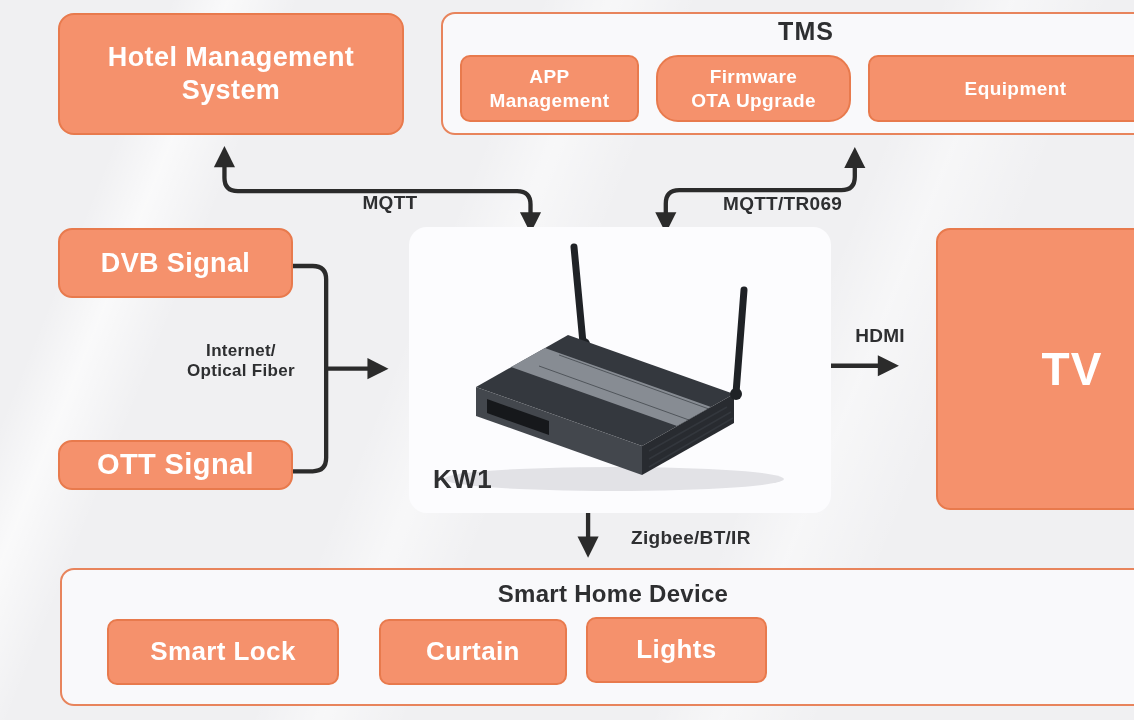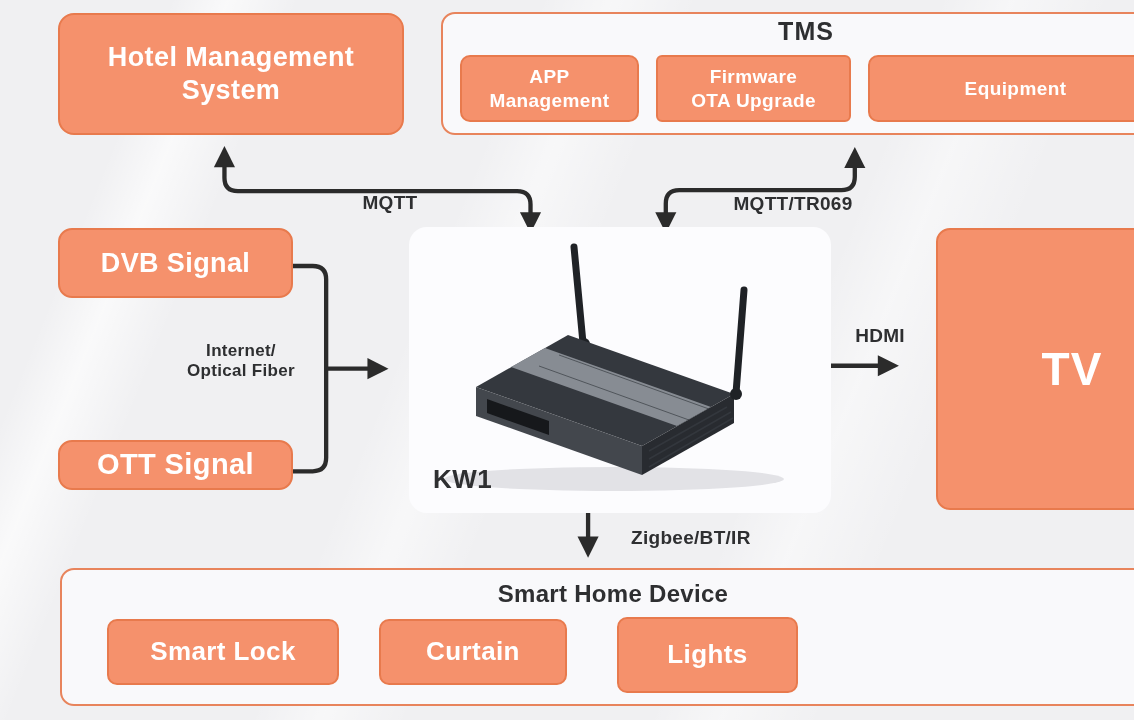--- a/index.html
+++ b/index.html
@@ -42,36 +42,36 @@
   }
   .connector{position:absolute;inset:0;width:100%;height:100%;pointer-events:none;}
   .connector path{stroke:var(--arrow,#2b2b2b);stroke-width:4.5;fill:none;stroke-linejoin:round;}
   .connector polygon{fill:var(--arrow,#2b2b2b);stroke:none;}
 
   
   #hms{left:12px;top:13px;width:346px;height:122px;font-size:27px;border-radius:16px;}
   #tms{left:395px;top:12px;width:730px;height:123px;}
   #tms-title{left:395px;top:17px;width:730px;text-align:center;font-size:25px;letter-spacing:1px;}
   #tms-app{left:414px;top:55px;width:179px;height:67px;font-size:19px;border-radius:10px;}
-  #tms-fw{left:610px;top:55px;width:195px;height:67px;font-size:19px;border-radius:6px;}
+  #tms-fw{left:610px;top:55px;width:195px;height:67px;font-size:19px;border-radius:22px;}
   #tms-eq{left:822px;top:55px;width:295px;height:67px;font-size:19px;border-radius:10px;}
   #dvb{left:12px;top:228px;width:235px;height:70px;font-size:27px;}
   #ott{left:12px;top:440px;width:235px;height:50px;font-size:29px;}
   #internet-label{left:118px;top:341px;width:154px;text-align:center;font-size:17px;line-height:1.15;}
   #panel{left:363px;top:227px;width:422px;height:286px;}
   #kw1{left:387px;top:465px;font-size:26px;letter-spacing:.5px;}
   #tv{left:890px;top:228px;width:272px;height:282px;font-size:46px;letter-spacing:1px;}
   #shd{left:14px;top:568px;width:1106px;height:138px;}
   #shd-title{left:14px;top:581px;width:1106px;text-align:center;font-size:24px;}
   #shd-lock{left:61px;top:619px;width:232px;height:66px;font-size:26px;border-radius:10px;}
   #shd-curtain{left:333px;top:619px;width:188px;height:66px;font-size:26px;border-radius:10px;}
-  #shd-lights{left:571px;top:617px;width:181px;height:76px;font-size:26px;border-radius:10px;}
+  #shd-lights{left:540px;top:617px;width:181px;height:66px;font-size:26px;border-radius:10px;}
   #shd-ac{left:799px;top:619px;width:278px;height:66px;font-size:26px;border-radius:10px;}
   #lbl-mqtt{left:304px;top:192px;width:80px;text-align:center;font-size:19px;}
-  #lbl-mqtt-tr069{left:677px;top:193px;width:140px;text-align:center;font-size:19px;}
+  #lbl-mqtt-tr069{left:677px;top:193px;width:140px;font-size:19px;}
   #lbl-hdmi{left:798px;top:325px;width:72px;text-align:center;font-size:19px;}
   #lbl-zigbee{left:585px;top:527px;font-size:19px;}
   .line{display:block;}
 </style>
 </head>
 <body style="--bg: #f0f0f2; --box-fill: #f5916c; --box-border: #e87a4d; --container-fill: #f9f9fb; --container-border: #e8845c; --panel-fill: #fcfcfe; --text-dark: #2e2f31; --text-light: #ffffff; --arrow: #2b2b2b;">
 
 <div class="canvas">
 
   <svg class="connector" viewBox="0 0 1134 720" aria-hidden="true">

